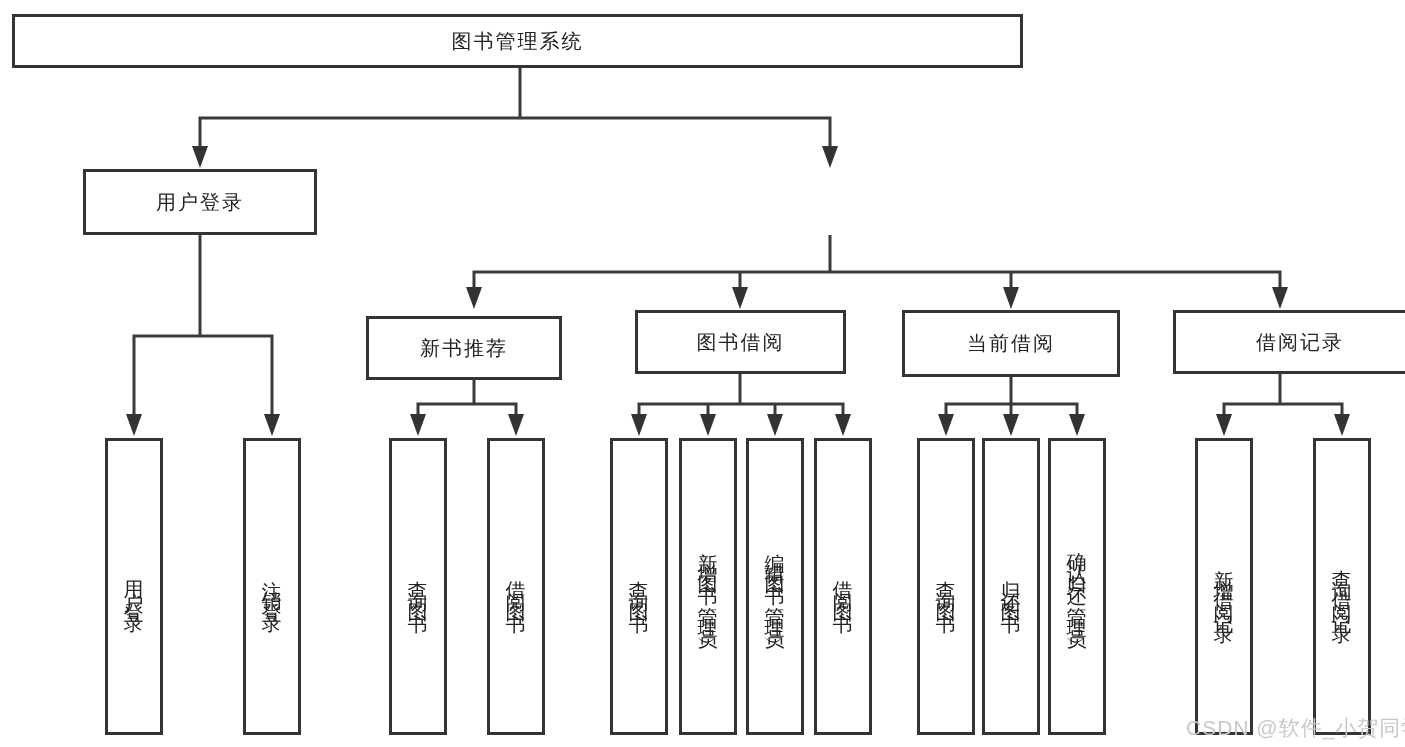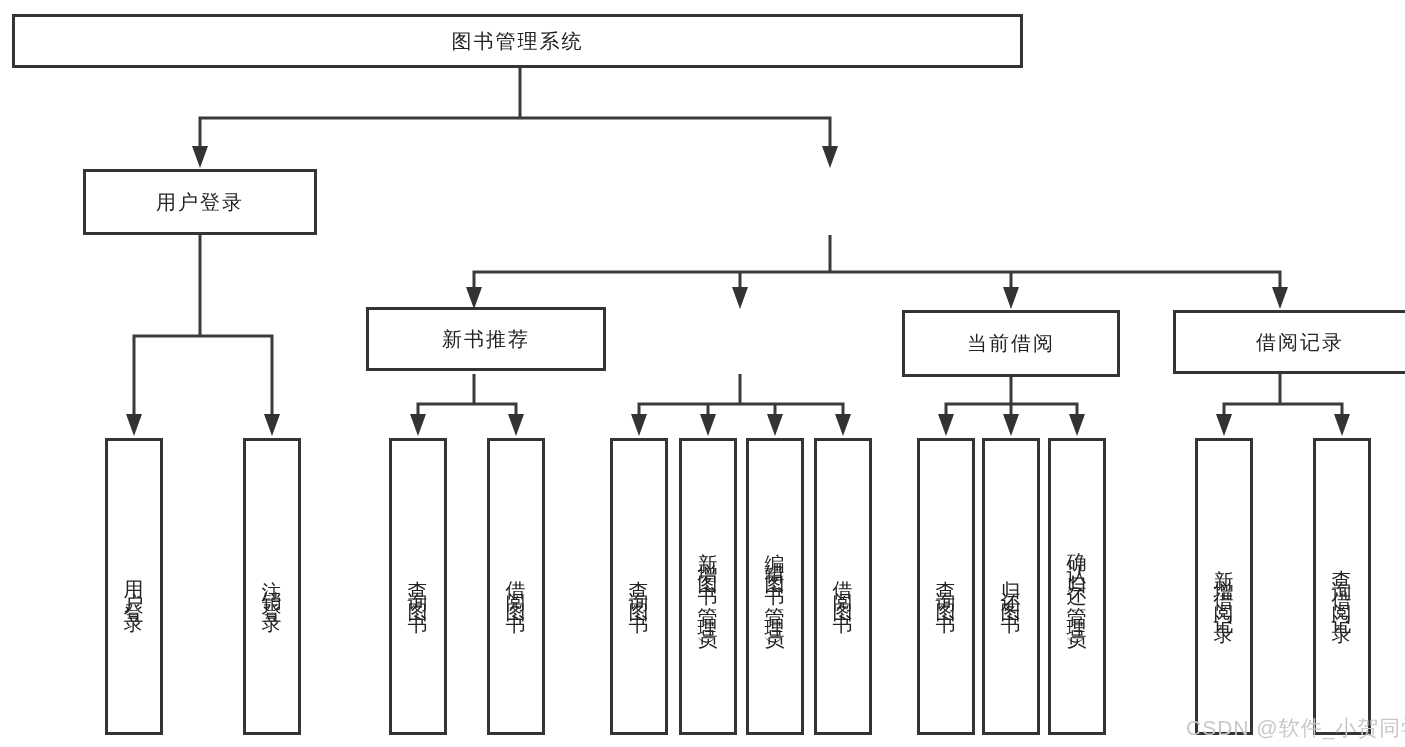--- a/index.html
+++ b/index.html
@@ -94,22 +94,25 @@
   </svg>
 
   <div class="box hbox" style="left:12px;top:14px;width:1011px;height:54px">
     <span>图书管理系统</span>
   </div>
 
   <div class="box hbox" style="left:83px;top:169px;width:234px;height:66px">
     <span>用户登录</span>
   </div>
 
-  <div class="box hbox" style="left:366px;top:307px;width:240px;height:64px">
+  <div class="box hbox" style="left:366px;top:316px;width:196px;height:64px">
     <span>新书推荐</span>
+  </div>
+  <div class="box hbox" style="left:635px;top:310px;width:211px;height:64px">
+    <span>图书借阅</span>
   </div>
   <div class="box hbox" style="left:902px;top:310px;width:218px;height:67px">
     <span>当前借阅</span>
   </div>
   <div class="box hbox" style="left:1173px;top:310px;width:254px;height:64px">
     <span>借阅记录</span>
   </div>
 
   <div class="box vbox" style="left:105px;top:438px;width:58px;height:297px">
     <span>用户登录</span>

